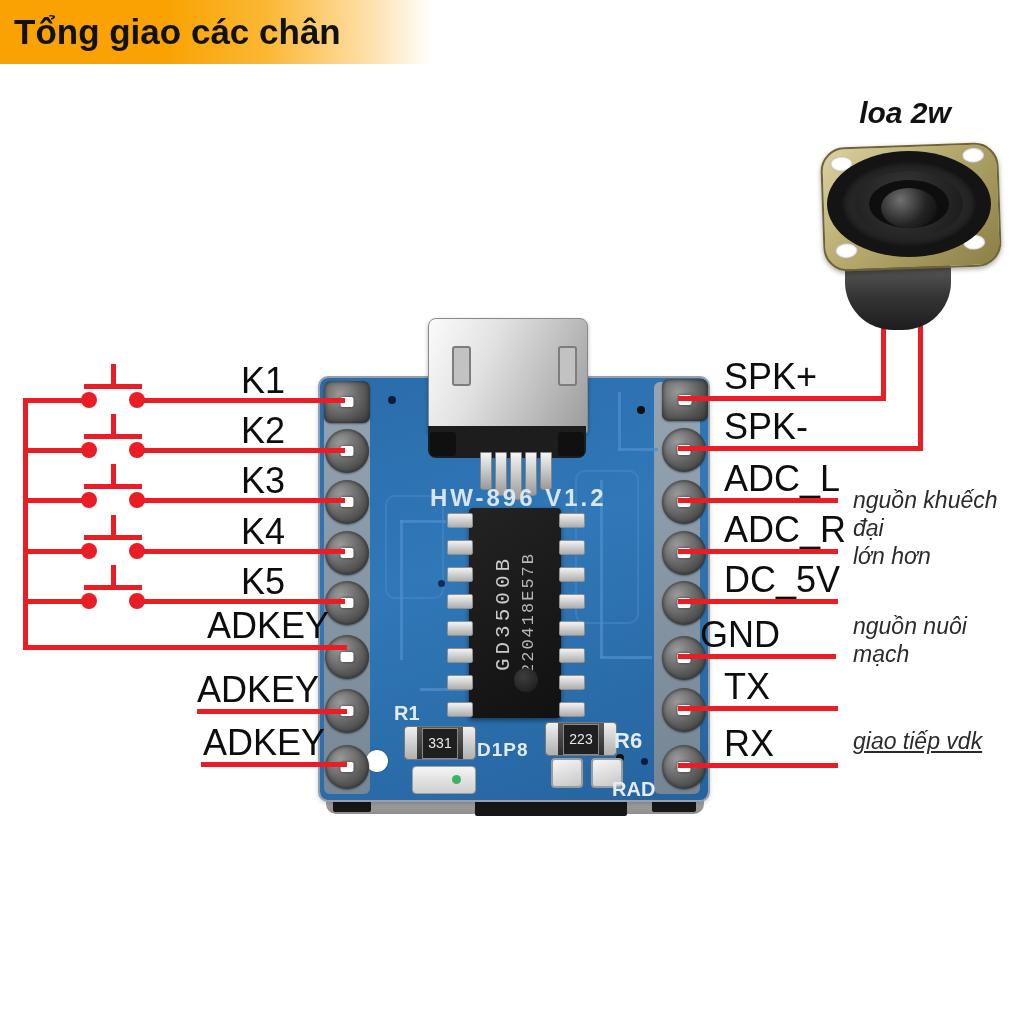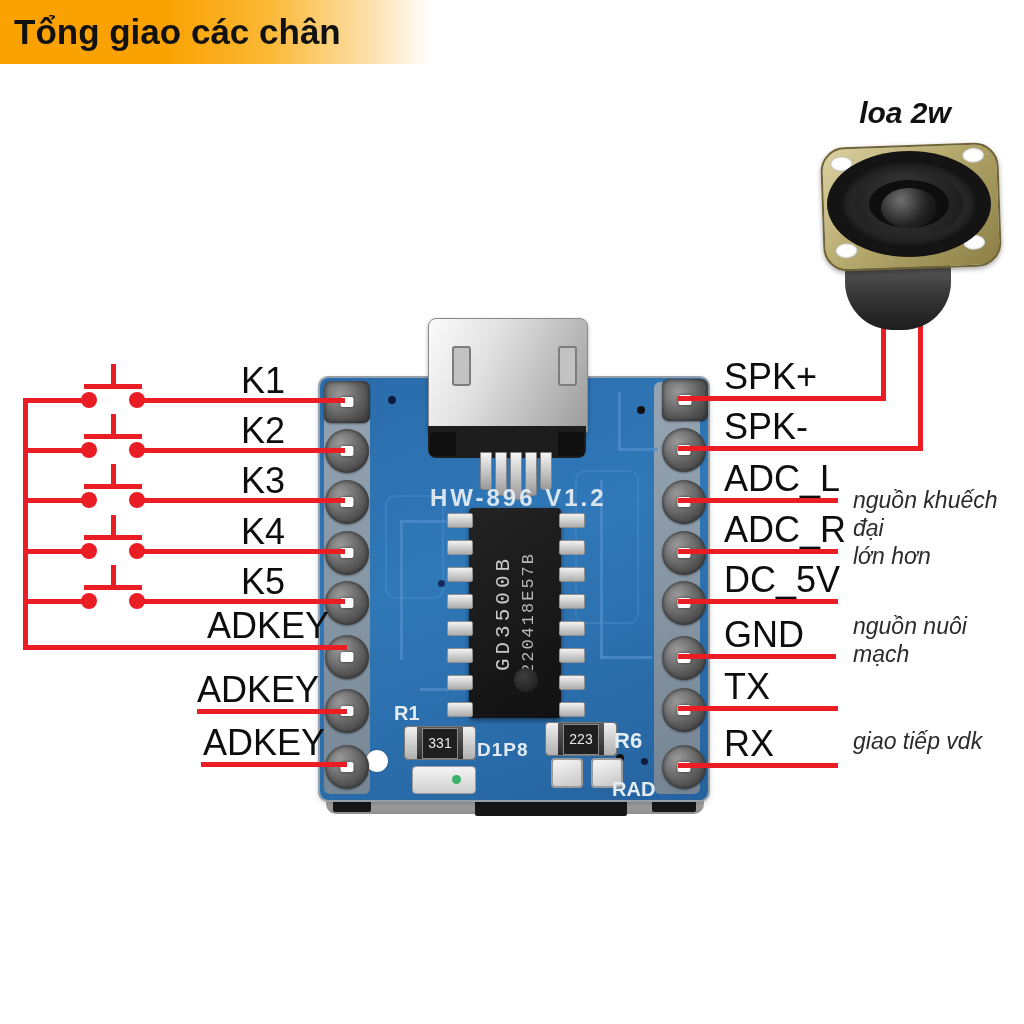--- a/index.html
+++ b/index.html
@@ -253,28 +253,28 @@
 <div class="wire" style="left:678px;top:599px;width:160px;height:5px;"></div>
 <div class="wire" style="left:678px;top:654px;width:158px;height:5px;"></div>
 <div class="wire" style="left:678px;top:706px;width:160px;height:5px;"></div>
 <div class="wire" style="left:678px;top:763px;width:160px;height:5px;"></div>
 
 <div class="pinlbl" style="left:724px;top:358px;">SPK+</div>
 <div class="pinlbl" style="left:724px;top:408px;">SPK-</div>
 <div class="pinlbl" style="left:724px;top:460px;">ADC_L</div>
 <div class="pinlbl" style="left:724px;top:511px;">ADC_R</div>
 <div class="pinlbl" style="left:724px;top:561px;">DC_5V</div>
-<div class="pinlbl" style="left:724px;top:616px;">GND</div>
+<div class="pinlbl" style="left:700px;top:616px;">GND</div>
 <div class="pinlbl" style="left:724px;top:668px;text-align:right;">TX</div>
 <div class="pinlbl" style="left:724px;top:725px;">RX</div>
 
 <div class="note" style="left:853px;top:486px;">nguồn khuếch đại
 lớn hơn</div>
 <div class="note" style="left:853px;top:612px;">nguồn nuôi mạch</div>
-<div class="note" style="left:853px;top:727px;">giao tiếp vdk</div>
+<div class="note" style="left:853px;top:727px;text-decoration:underline;">giao tiếp vdk</div>
 
 <div class="abs spk-caption">loa 2w</div>
 <div class="abs spk-magnet"></div>
 <div class="abs spk-frame">
   <div class="spk-hole" style="left:8px;top:7px;"></div>
   <div class="spk-hole" style="left:140px;top:3px;"></div>
   <div class="spk-hole" style="left:10px;top:94px;"></div>
   <div class="spk-hole" style="left:138px;top:90px;"></div>
 </div>
 <div class="ell" style="left:827px;top:151px;width:164px;height:106px;background:#141414;"></div>

